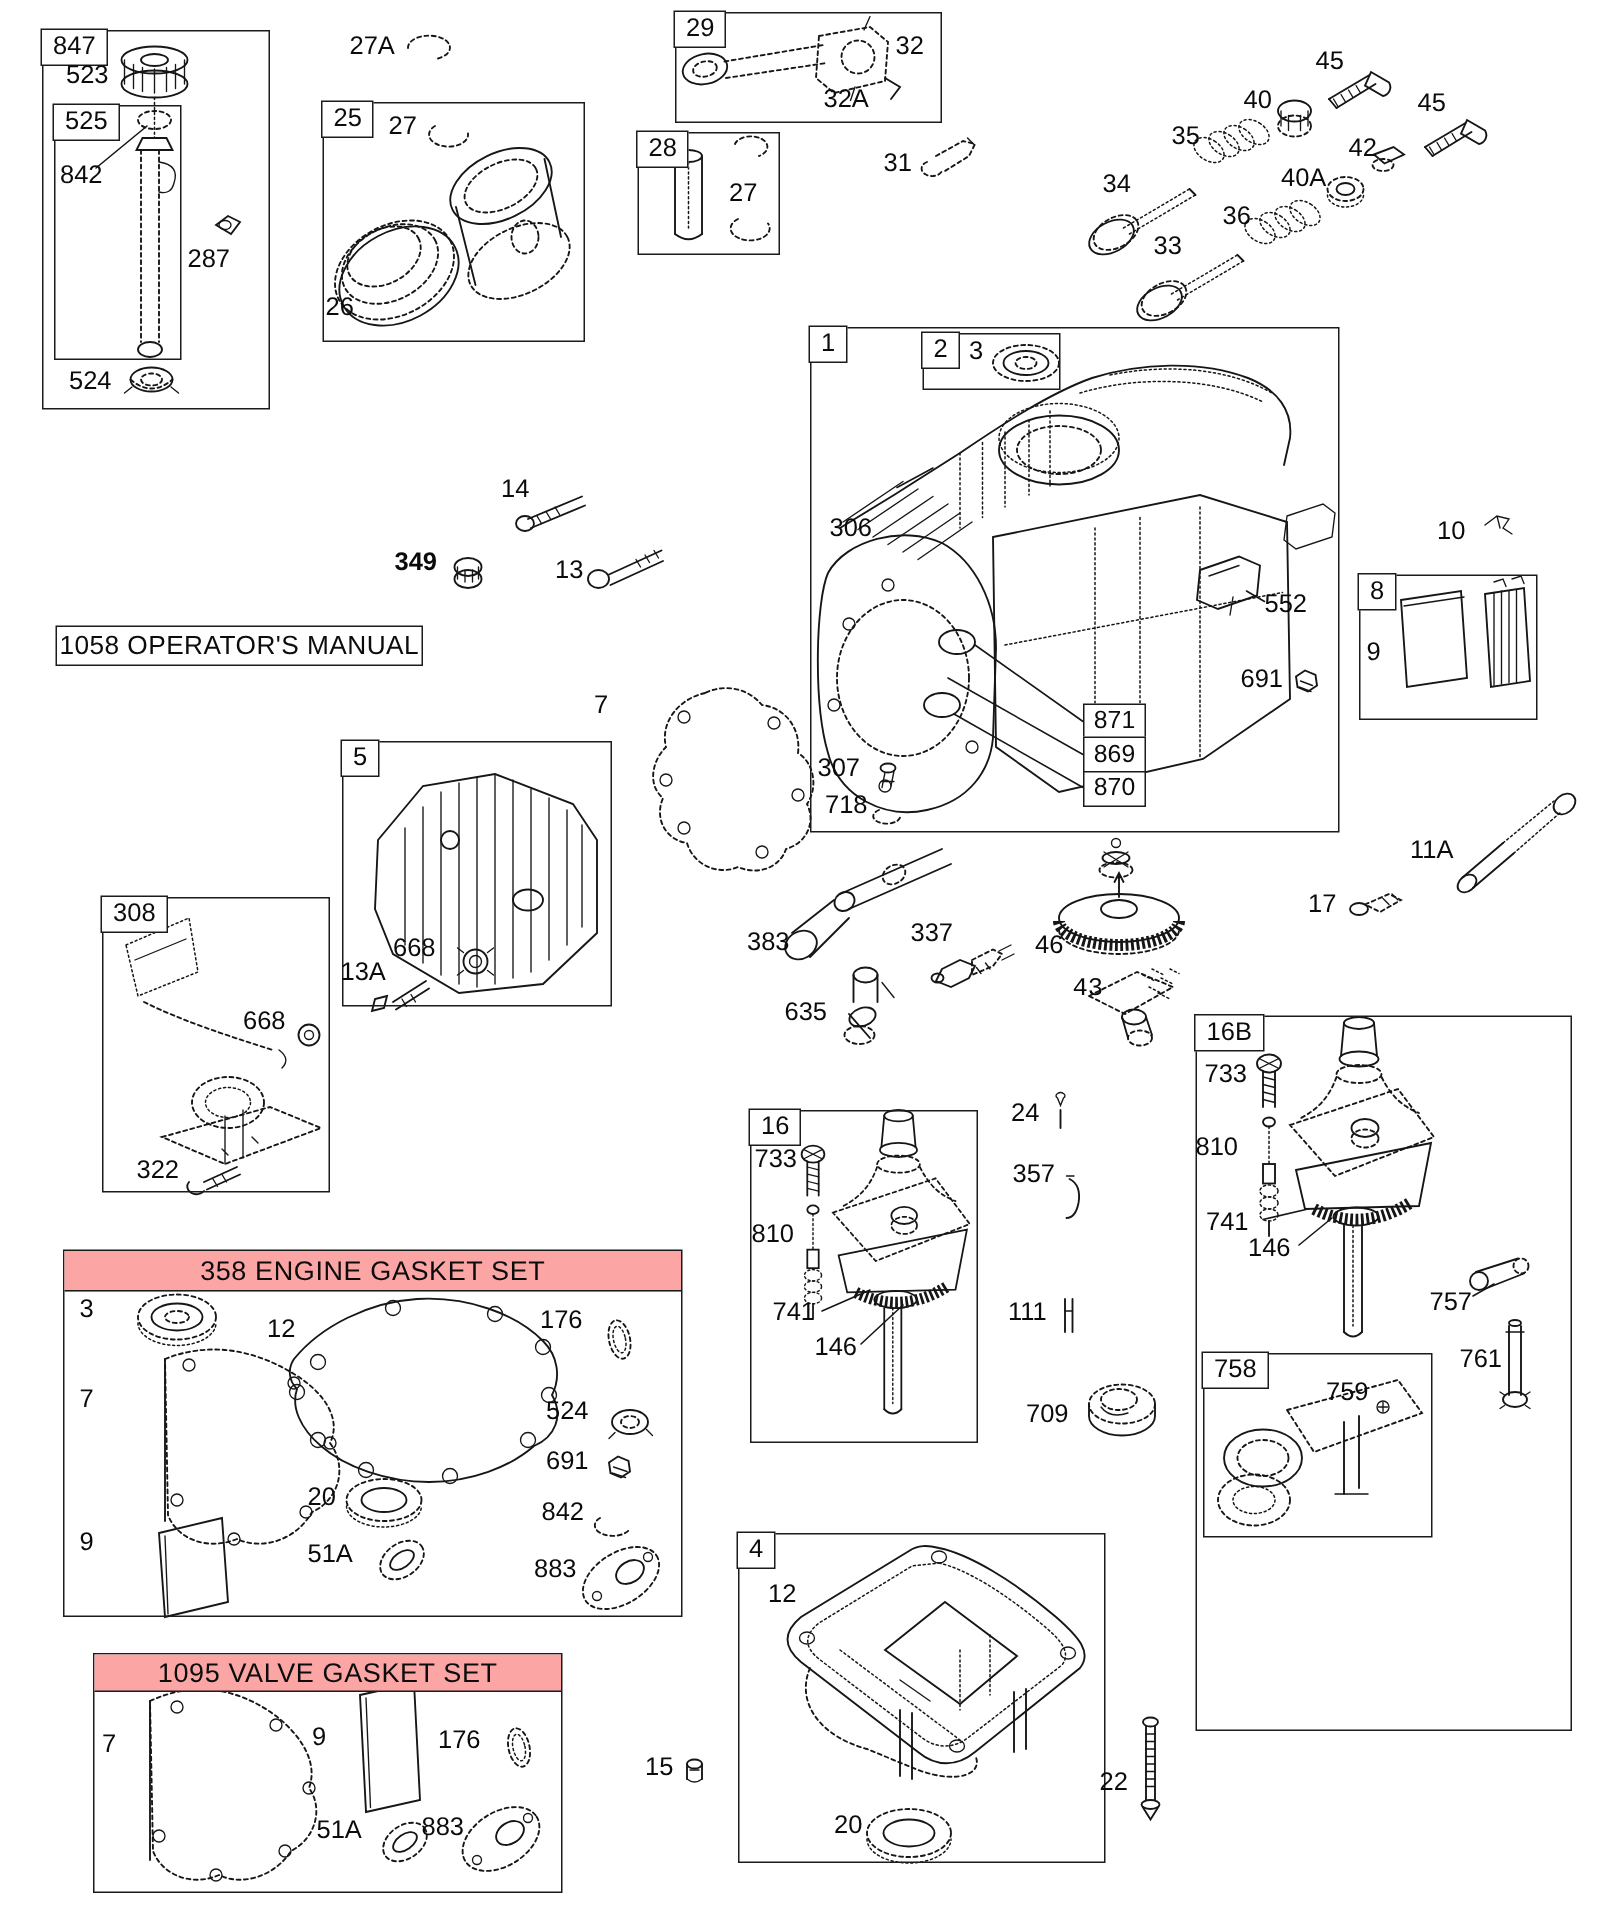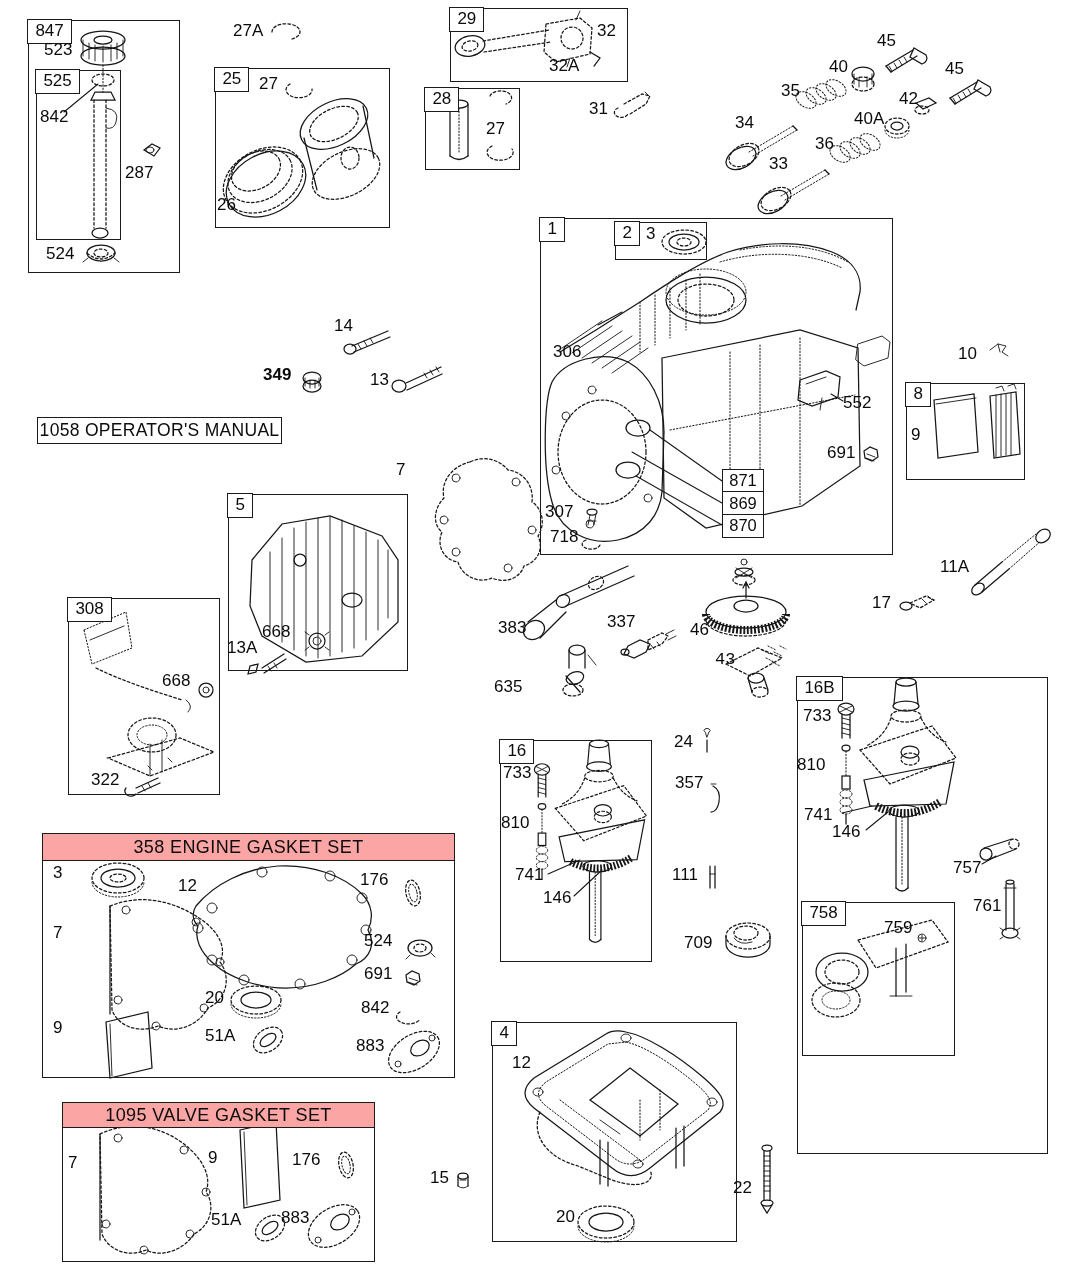--- a/index.html
+++ b/index.html
@@ -444,21 +444,21 @@
       </div>
       <div class="gbox" style="left: 68px; top: 598px; width: 152px; height: 197px;">
         <div class="tag">308</div>
       </div>
       <div class="gbox" style="left: 500px; top: 740px; width: 152px; height: 222px;">
         <div class="tag">16</div>
       </div>
       <div class="gbox" style="left: 797px; top: 677px; width: 251px; height: 477px;">
         <div class="tag">16B</div>
       </div>
-      <div class="gbox" style="left: 802px; top: 902px; width: 153px; height: 154px;">
+      <div class="gbox" style="left: 802px; top: 902px; width: 153px; height: 123px;">
         <div class="tag">758</div>
       </div>
       <div class="gbox" style="left: 492px; top: 1022px; width: 245px; height: 220px;">
         <div class="tag">4</div>
       </div>
       <div class="banner" style="left: 37px; top: 417px; width: 245px; height: 27px;">1058 OPERATOR'S MANUAL</div>
       <div class="tbox" style="left: 42px; top: 833px; width: 413px; height: 245px;">
         <div class="thead" style="height: 26px;">358 ENGINE GASKET SET</div>
       </div>
       <div class="tbox" style="left: 62px; top: 1102px; width: 313px; height: 160px;">
@@ -503,21 +503,21 @@
       <span class="callout" style="left: 958px; top: 344px;">10</span>
       <span class="callout" style="left: 911px; top: 425px;">9</span>
       <span class="callout" style="left: 396px; top: 460px;">7</span>
       <span class="callout" style="left: 262px; top: 622px;">668</span>
       <span class="callout" style="left: 227px; top: 638px;">13A</span>
       <span class="callout" style="left: 940px; top: 557px;">11A</span>
       <span class="callout" style="left: 872px; top: 593px;">17</span>
       <span class="callout" style="left: 162px; top: 671px;">668</span>
       <span class="callout" style="left: 91px; top: 770px;">322</span>
       <span class="callout" style="left: 498px; top: 618px;">383</span>
-      <span class="callout" style="left: 494px; top: 665px; margin-top: 12px;">635</span>
+      <span class="callout" style="left: 523px; top: 665px;">635</span>
       <span class="callout" style="left: 607px; top: 612px;">337</span>
       <span class="callout" style="left: 690px; top: 620px;">46</span>
       <span class="callout" style="left: 715px; top: 650px; font-family: Liberation Mono, monospace;">43</span>
       <span class="callout" style="left: 503px; top: 763px;">733</span>
       <span class="callout" style="left: 501px; top: 813px;">810</span>
       <span class="callout" style="left: 515px; top: 865px;">741</span>
       <span class="callout" style="left: 543px; top: 888px;">146</span>
       <span class="callout" style="left: 674px; top: 732px;">24</span>
       <span class="callout" style="left: 675px; top: 773px;">357</span>
       <span class="callout" style="left: 672px; top: 865px;">111</span>

